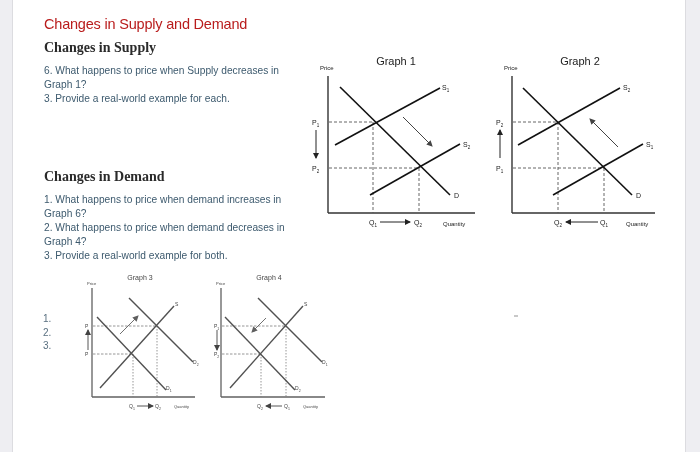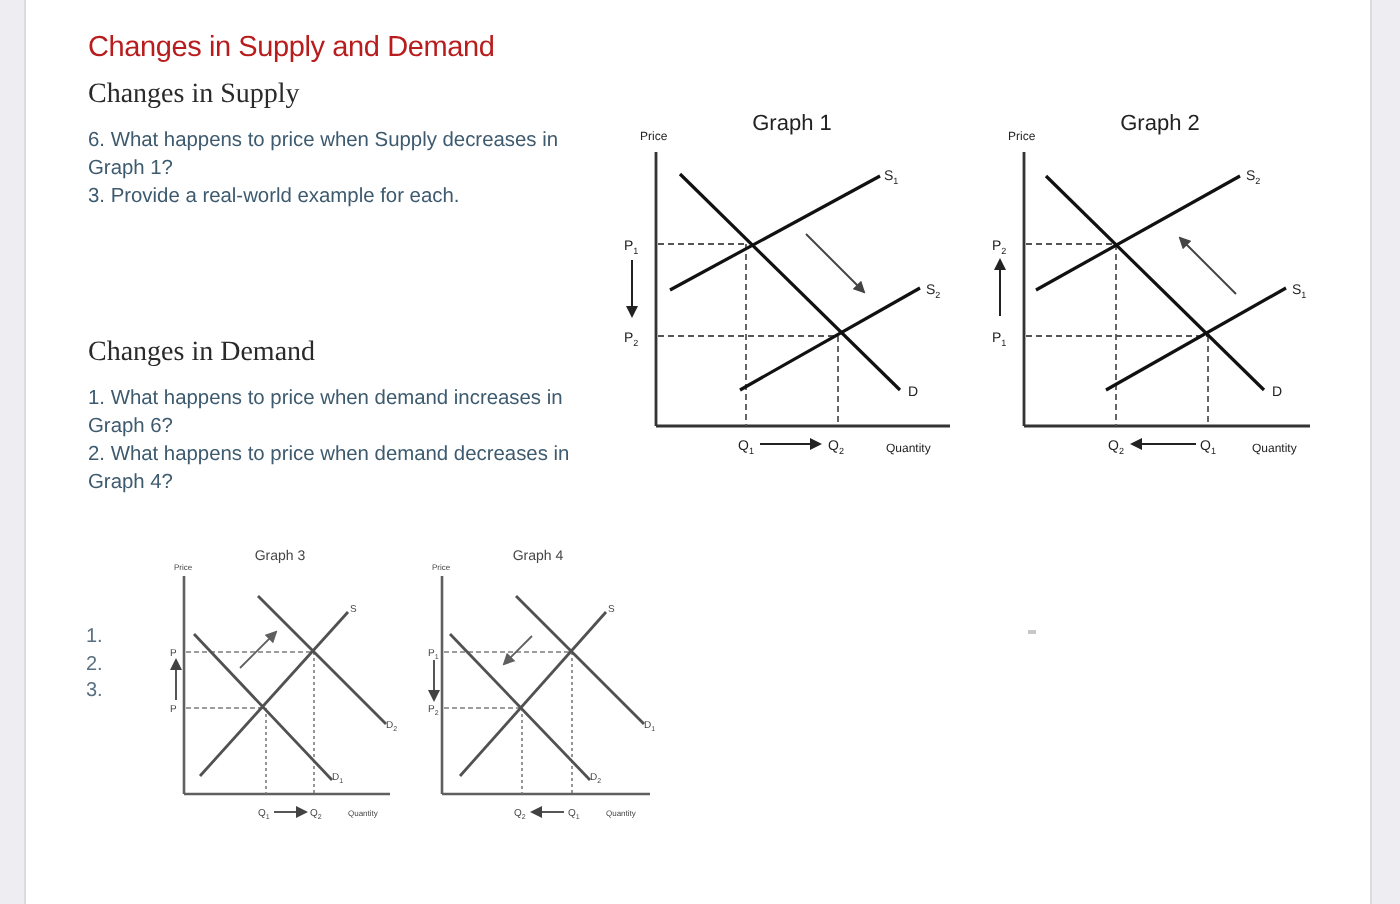--- a/index.html
+++ b/index.html
@@ -4,21 +4,21 @@
 <style>
   html, body { margin: 0; padding: 0; }
   body {
     width: 700px; height: 452px; position: relative; overflow: hidden;
     background: #ffffff;
     font-family: "Liberation Sans", sans-serif;
   }
   .side-left { position: absolute; left: 0; top: 0; width: 12px; height: 452px; background: #eeeef2; border-right: 1px solid #dcdce0; }
   .side-right { position: absolute; right: 0; top: 0; width: 14px; height: 452px; background: #eeeef2; border-left: 1px solid #dcdce0; }
   .doc-title { position: absolute; left: 44px; top: 16px; font-size: 14.5px; color: #b91c1c; letter-spacing: -0.2px; }
-  .section-heading { position: absolute; left: 44px; font-family: "Liberation Serif", serif; font-size: 14px; color: #2a2a2a; }
+  .section-heading { position: absolute; left: 44px; font-family: "Liberation Serif", serif; font-size: 14px; color: #2a2a2a; font-weight: bold; }
   .q-list { position: absolute; left: 44px; width: 250px; font-size: 10.2px; line-height: 14px; color: #3d5a6e; }
   .q-list div { white-space: normal; }
   .num-list { position: absolute; left: 43px; top: 312px; font-size: 10px; line-height: 13.5px; color: #5a7080; }
   svg.graphs { position: absolute; left: 0; top: 0; }
   .gtext { font-family: "Liberation Sans", sans-serif; fill: #222; }
   .faint-mark { position: absolute; left: 514px; top: 315px; width: 4px; height: 2px; background: #c8c8c8; }
 </style>
 </head>
 <body>
 
@@ -30,20 +30,21 @@
 <div class="section-heading" style="top:40px">Changes in Supply</div>
 <div class="q-list" style="top:64px">
   <div>6. What happens to price when Supply decreases in Graph 1?</div>
   <div>3. Provide a real-world example for each.</div>
 </div>
 
 <div class="section-heading" style="top:169px">Changes in Demand</div>
 <div class="q-list" style="top:193px">
   <div>1. What happens to price when demand increases in Graph 6?</div>
   <div>2. What happens to price when demand decreases in Graph 4?</div>
+  <div>3. Provide a real-world example for both.</div>
 </div>
 
 <div class="num-list">
   <div>1.</div>
   <div>2.</div>
   <div>3.</div>
 </div>
 
 <div class="faint-mark"></div>
 

